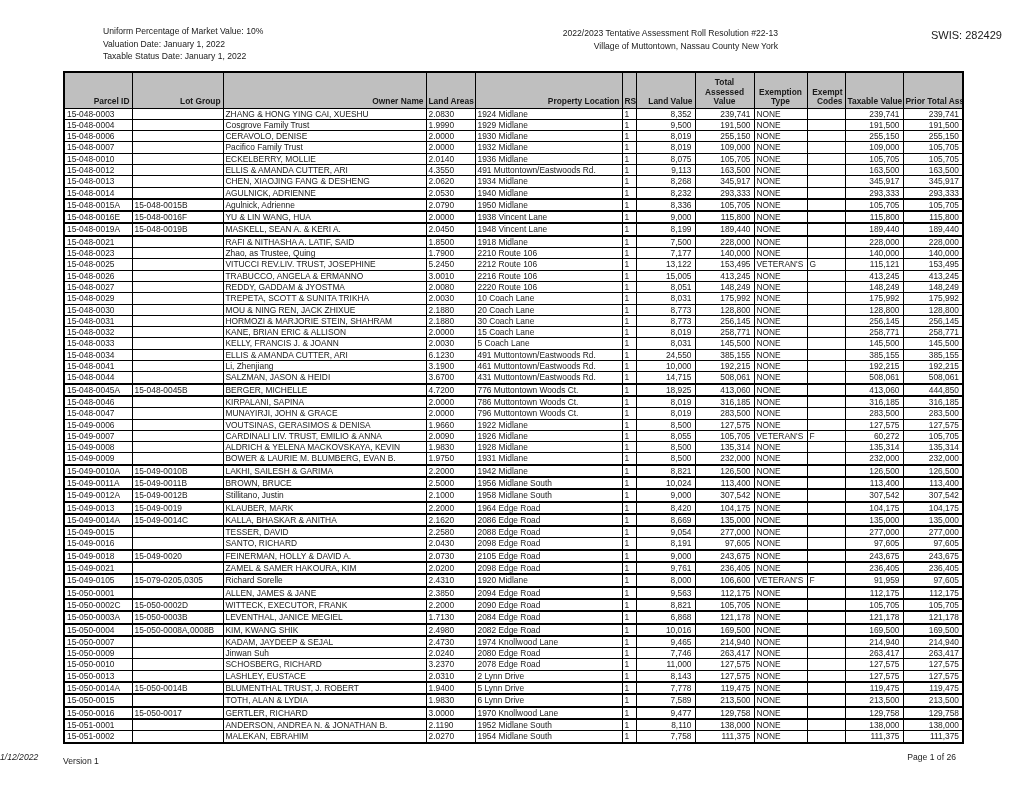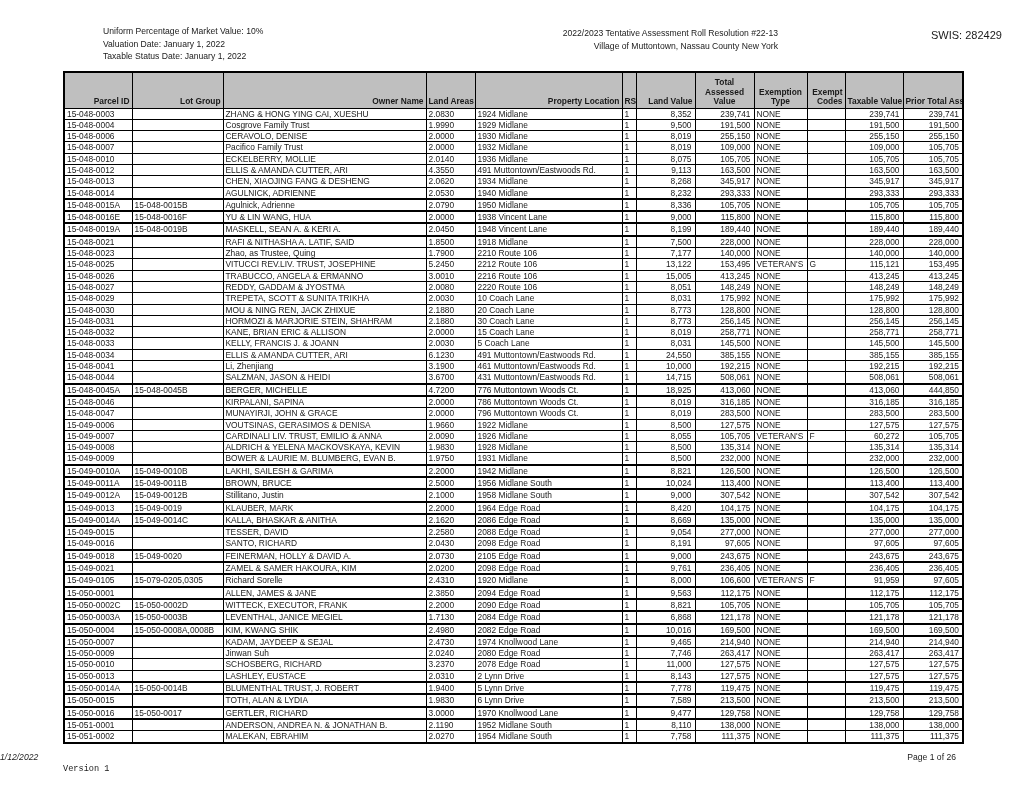--- a/index.html
+++ b/index.html
@@ -58,21 +58,21 @@
     line-height: 10.3px;
     vertical-align: middle;
   }
   .roll td.num { text-align: right; padding-right: 3px; }
   .roll tr.grouped td { border-top-width: 2px; border-bottom-width: 2px; }
 
   .footer {
     position: absolute; top: 752px; left: 0; width: 1024px;
     font-size: 8.6px;
   }
-  .footer .f-left  { position: absolute; left: 63px; top: 12px; font-family: Liberation Mono, monospace; }
+  .footer .f-left  { position: absolute; left: 63px; top: 4px; }
   .footer .f-center{ display: block; text-align: left; font-style: italic; }
   .footer .f-right { position: absolute; right: 68px; top: 0; }
 </style>
 </head>
 <body>
 
 <div class="page">
 
   <div class="top-left">
     <div>Uniform Percentage of Market Value: 10%</div>

